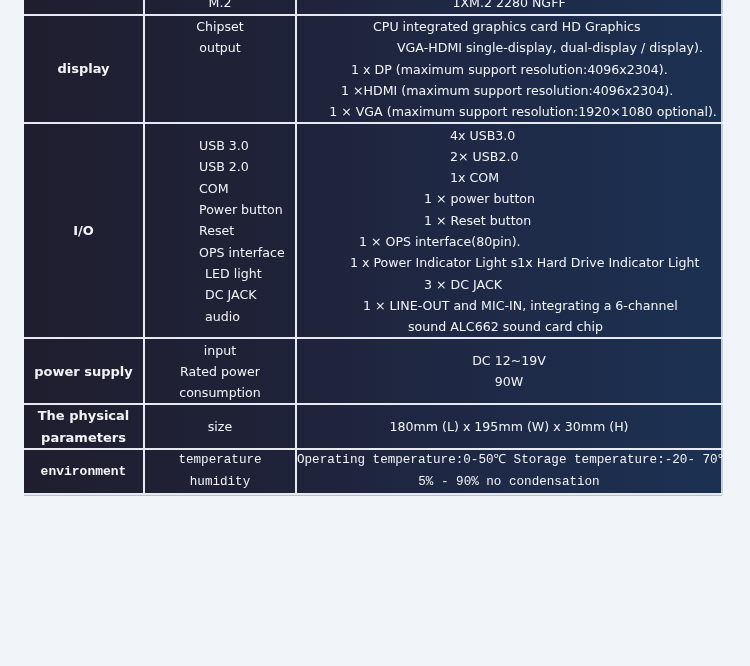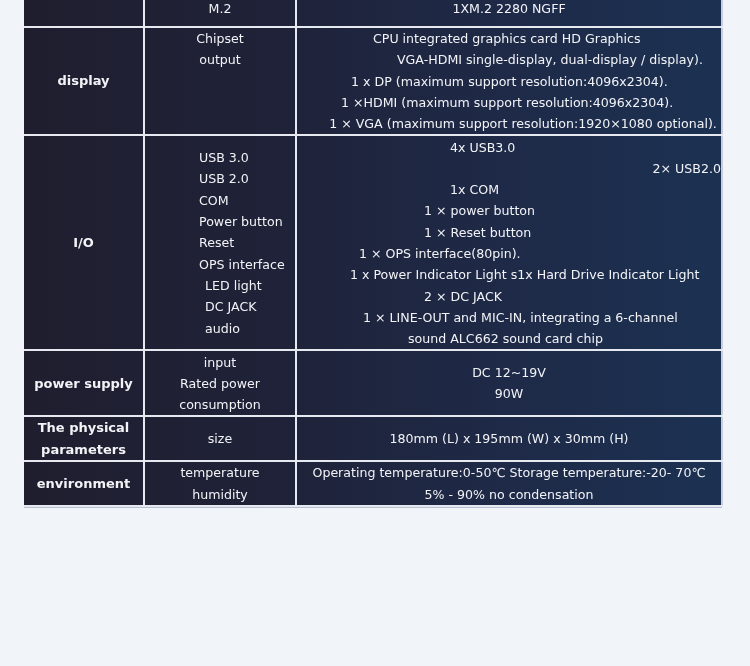--- a/index.html
+++ b/index.html
@@ -41,21 +41,21 @@
 
 <div class="table-wrap">
 <table>
   <colgroup>
     <col class="col1">
         <col class="col2">
         <col class="col3">
   </colgroup>
   <tbody>
 
-    <tr style="height:28px;">
+    <tr style="height:16px;">
       <td class="cat"></td>
       <td style="line-height:14px;">
         <span class="line" style="margin-top:-8px;">M.2</span>
       </td>
       <td style="line-height:14px;">
         <span class="line" style="margin-top:-8px;">1XM.2 2280 NGFF</span>
       </td>
     </tr>
 
     <tr style="height:108px;">
@@ -82,27 +82,27 @@
         <span class="line">COM</span>
         <span class="line">Power button</span>
         <span class="line">Reset</span>
         <span class="line">OPS interface</span>
         <span class="line indent">LED light</span>
         <span class="line indent">DC JACK</span>
         <span class="line indent">audio</span>
       </td>
       <td class="io-vals">
         <span class="line" style="padding-left:153px;">4x USB3.0</span>
-        <span class="line" style="padding-left:153px;text-align:right;">2×  USB2.0</span>
+        <span class="line" style="padding-left:153px;">2×  USB2.0</span>
         <span class="line" style="padding-left:153px;">1x COM</span>
         <span class="line" style="padding-left:127px;">1  ×  power button</span>
         <span class="line" style="padding-left:127px;">1  ×  Reset button</span>
         <span class="line" style="padding-left:62px;">1  ×  OPS interface(80pin).</span>
         <span class="line" style="padding-left:53px;">1 x Power Indicator Light s1x Hard Drive Indicator Light</span>
-        <span class="line" style="padding-left:127px;">2  ×  DC JACK</span>
+        <span class="line" style="padding-left:127px;">3  ×  DC JACK</span>
         <span class="line" style="padding-left:66px;">1  ×  LINE-OUT and MIC-IN, integrating a 6-channel</span>
         <span class="line" style="padding-left:111px;">sound ALC662 sound card chip</span>
       </td>
     </tr>
 
     <tr style="height:66px;">
       <td class="cat">power supply</td>
       <td>
         <span class="line">input</span>
         <span class="line">Rated power</span>
@@ -121,21 +121,21 @@
         <span class="line">parameters</span>
       </td>
       <td>
         <span class="line">size</span>
       </td>
       <td>
         <span class="line">180mm (L) x 195mm (W) x 30mm (H)</span>
       </td>
     </tr>
 
-    <tr style="height:44px;">
+    <tr style="height:44px;font-family:Liberation Mono, monospace;">
       <td class="cat">environment</td>
       <td>
         <span class="line">temperature</span>
         <span class="line">humidity</span>
       </td>
       <td>
         <span class="line">Operating temperature:0-50℃  Storage temperature:-20- 70℃</span>
         <span class="line">5% - 90% no condensation</span>
       </td>
     </tr>

